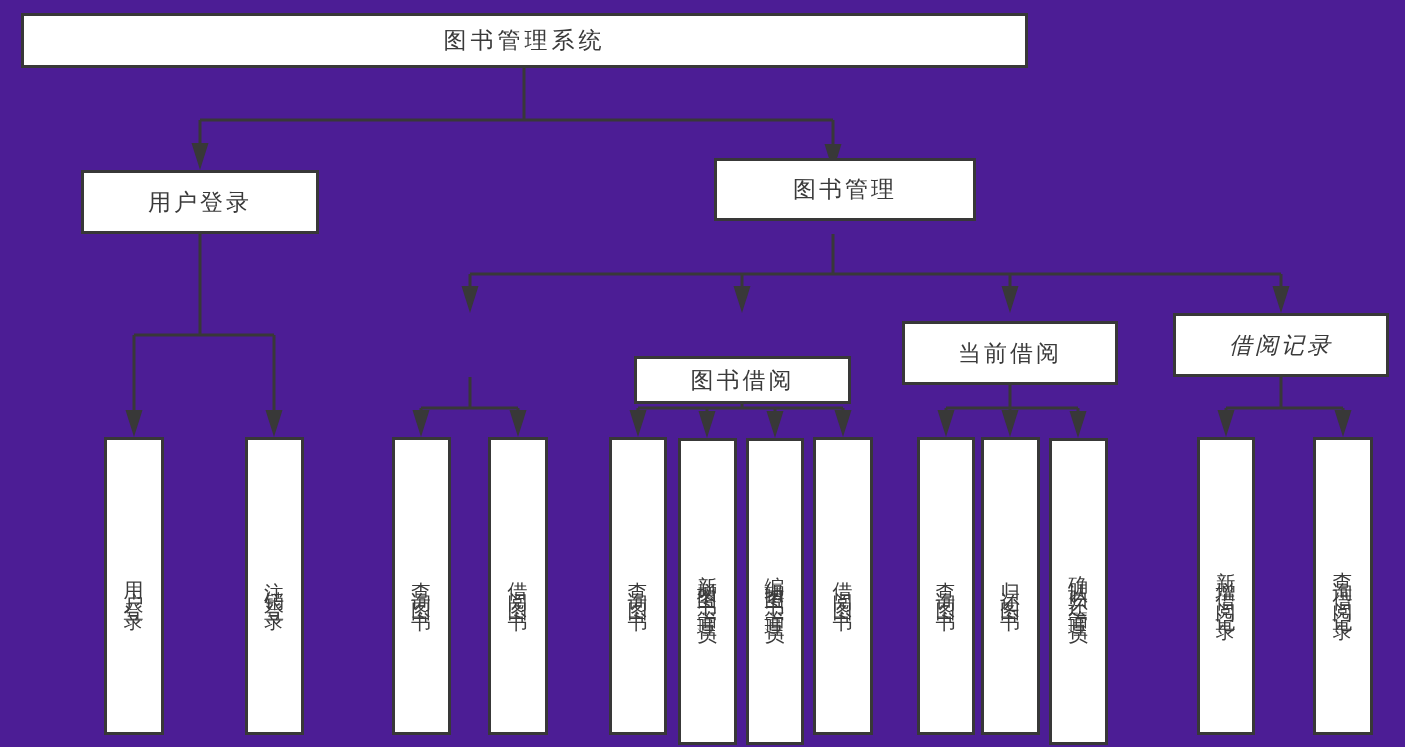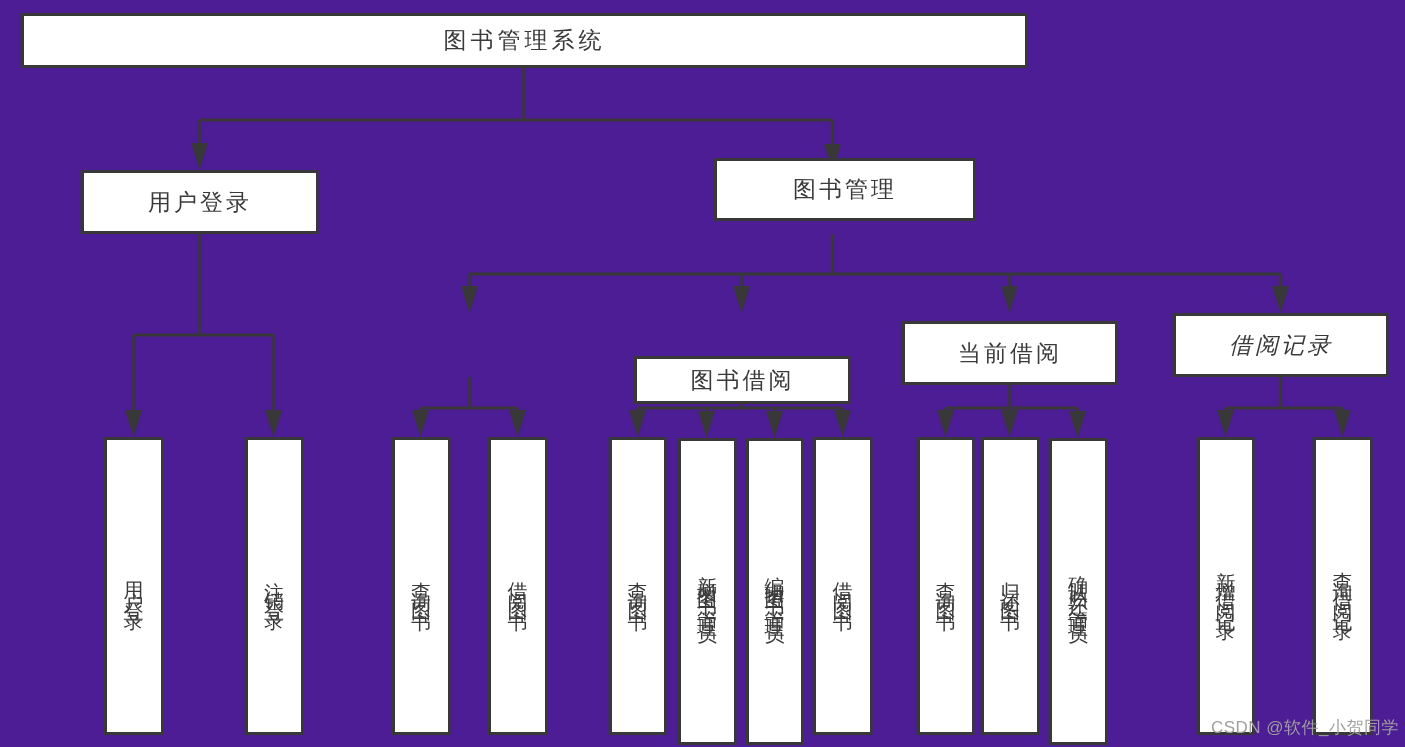--- a/index.html
+++ b/index.html
@@ -155,15 +155,14 @@
     <span>确认归还（管理员）</span>
   </div>
 
   <div class="vnode" style="left:1197px; top:437px; width:58px; height:298px;">
     <span>新增借阅记录</span>
   </div>
   <div class="vnode" style="left:1313px; top:437px; width:60px; height:298px;">
     <span>查询借阅记录</span>
   </div>
 
-  <div class="watermark">CSDN @软件_小贺同学</div>
 
 </div>
 
 </body></html>

